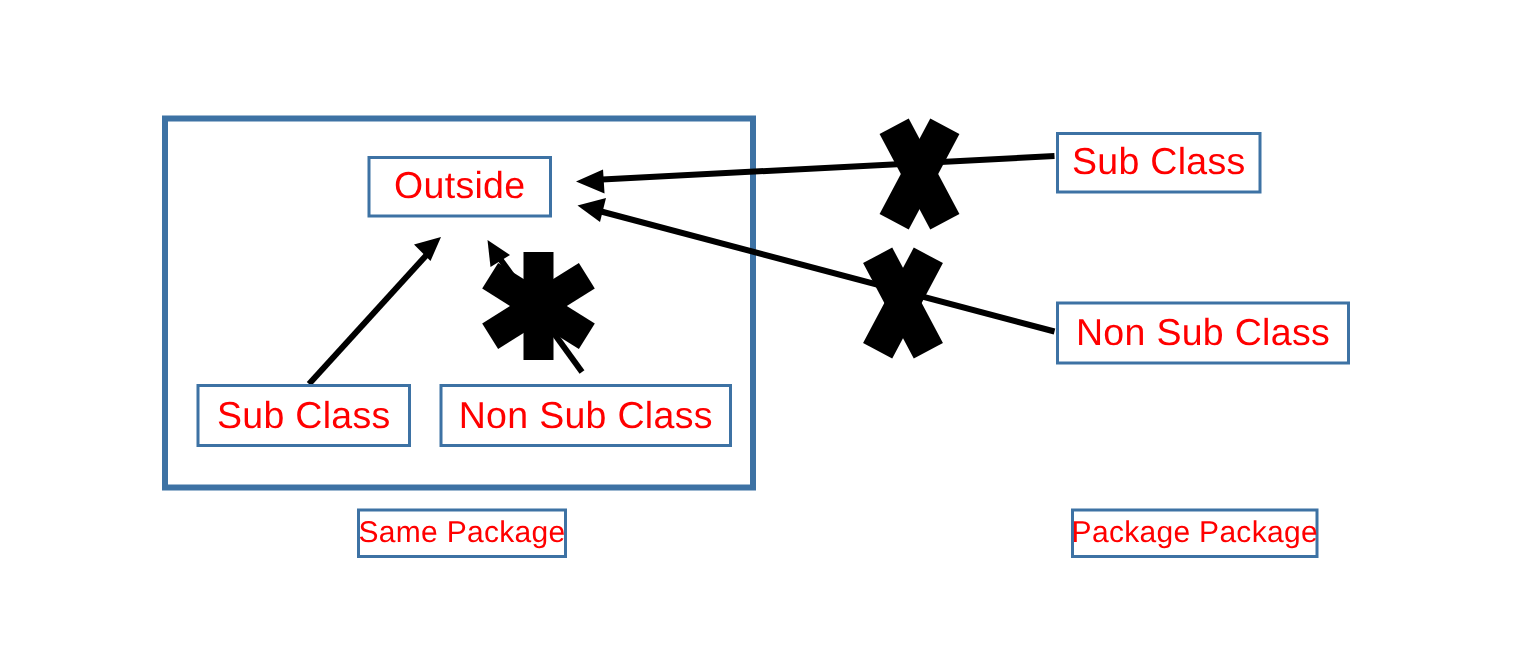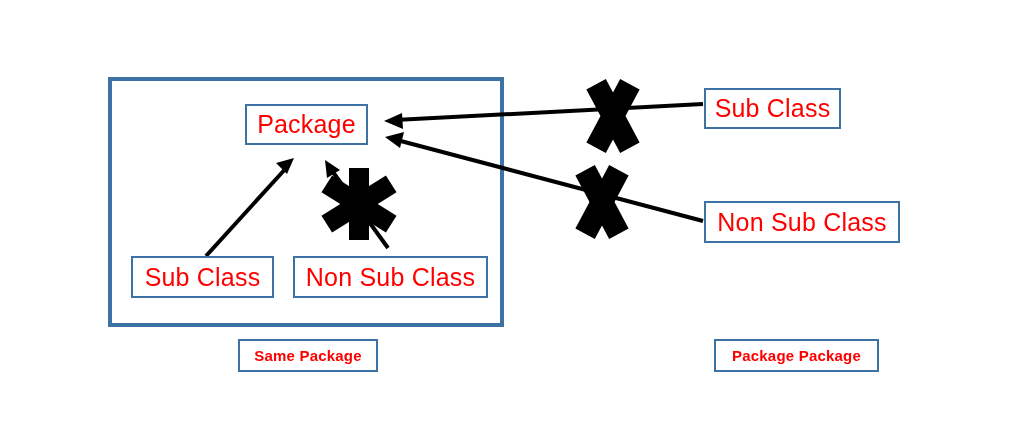--- a/index.html
+++ b/index.html
@@ -27,21 +27,21 @@
     border: 2px solid #3d72a4;
     background: #ffffff;
     color: #ff0000;
     display: flex;
     align-items: center;
     justify-content: center;
     white-space: nowrap;
     letter-spacing: 0.2px;
   }
   .label-box.big   { font-size: 25px; }
-  .label-box.small { font-size: 15px; font-weight: bold; }
+  .label-box.small { font-size: 20px; font-weight: normal; }
   svg.overlay {
     position: absolute;
     left: 0;
     top: 0;
     width: 1018px;
     height: 432px;
     pointer-events: none;
   }
   .stroke-black { stroke: #000000; fill: none; }
   .fill-black   { fill: #000000; stroke: none; }
@@ -85,21 +85,21 @@
       <rect x="577" y="105" width="72" height="22" transform="rotate(-62 613 116)"></rect>
       <rect x="577" y="105" width="72" height="22" transform="rotate(62 613 116)"></rect>
     </g>
 
     <g class="fill-black">
       <rect x="566" y="191" width="72" height="22" transform="rotate(-62 602 202)"></rect>
       <rect x="566" y="191" width="72" height="22" transform="rotate(62 602 202)"></rect>
     </g>
   </svg>
 
-  <div class="label-box big" style="left:245px; top:104px; width:123px; height:41px;">Package</div>
+  <div class="label-box big" style="left:245px; top:104px; width:123px; height:41px;">Outside</div>
 
   <div class="label-box big" style="left:131px; top:256px; width:143px; height:42px;">Sub Class</div>
 
   <div class="label-box big" style="left:293px; top:256px; width:195px; height:42px;">Non Sub Class</div>
 
   <div class="label-box big" style="left:704px; top:88px; width:137px; height:41px;">Sub Class</div>
 
   <div class="label-box big" style="left:704px; top:201px; width:196px; height:42px;">Non Sub Class</div>
 
   <div class="label-box small" style="left:238px; top:339px; width:140px; height:33px;">Same Package</div>

